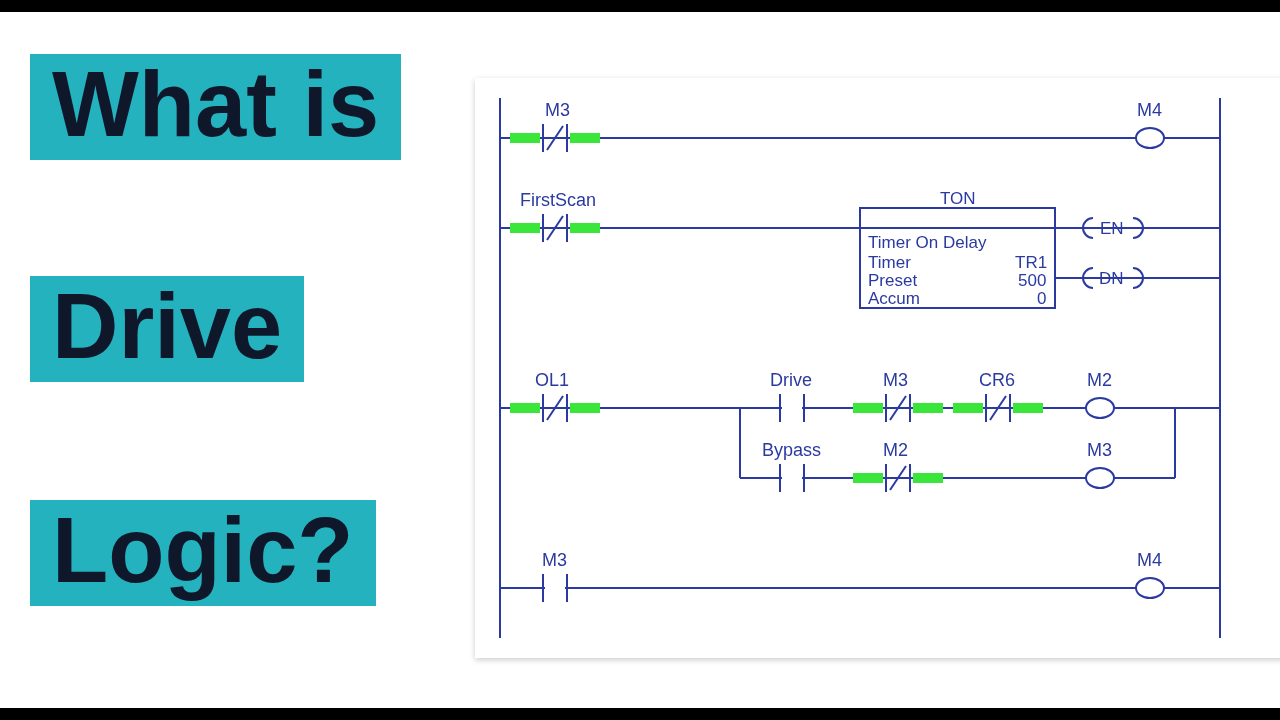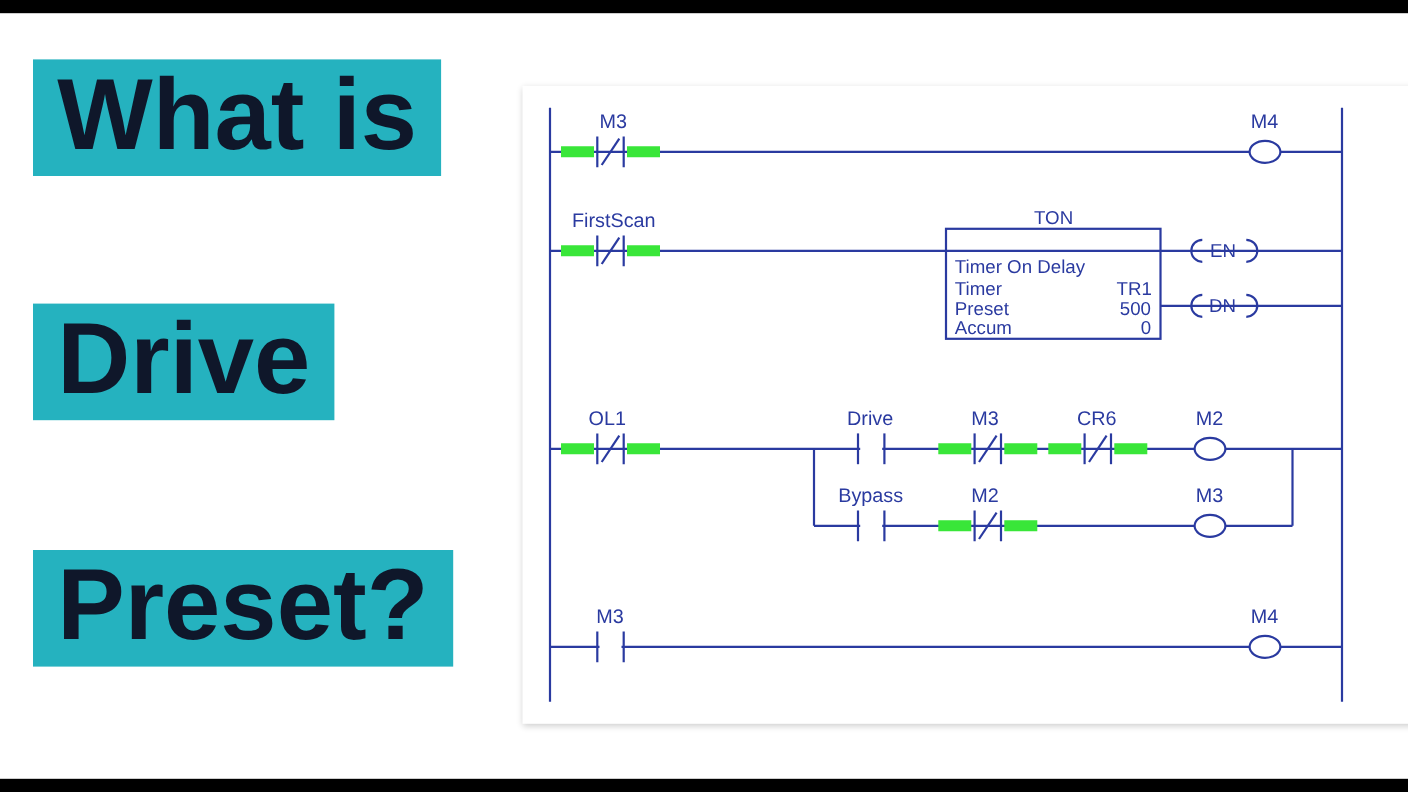--- a/index.html
+++ b/index.html
@@ -16,21 +16,21 @@
   .ener{stroke:#39e639;stroke-width:10;fill:none;stroke-linecap:butt}
   .tbox{stroke:#2a3aa0;stroke-width:2;fill:#fff}
 </style>
 </head>
 <body>
 
 <div class="frame">
 
   <div class="title-box t1">What is</div>
   <div class="title-box t2">Drive</div>
-  <div class="title-box t3">Preset?</div>
+  <div class="title-box t3">Logic?</div>
 
   <div class="diagram">
     <svg width="770" height="580">
 
       <line class="wire" x1="25" y1="20" x2="25" y2="560"></line>
       <line class="wire" x1="745" y1="20" x2="745" y2="560"></line>
 
       <line class="wire" x1="25" y1="60" x2="745" y2="60"></line>
 
       <line class="ener" x1="35" y1="60" x2="65" y2="60"></line>

